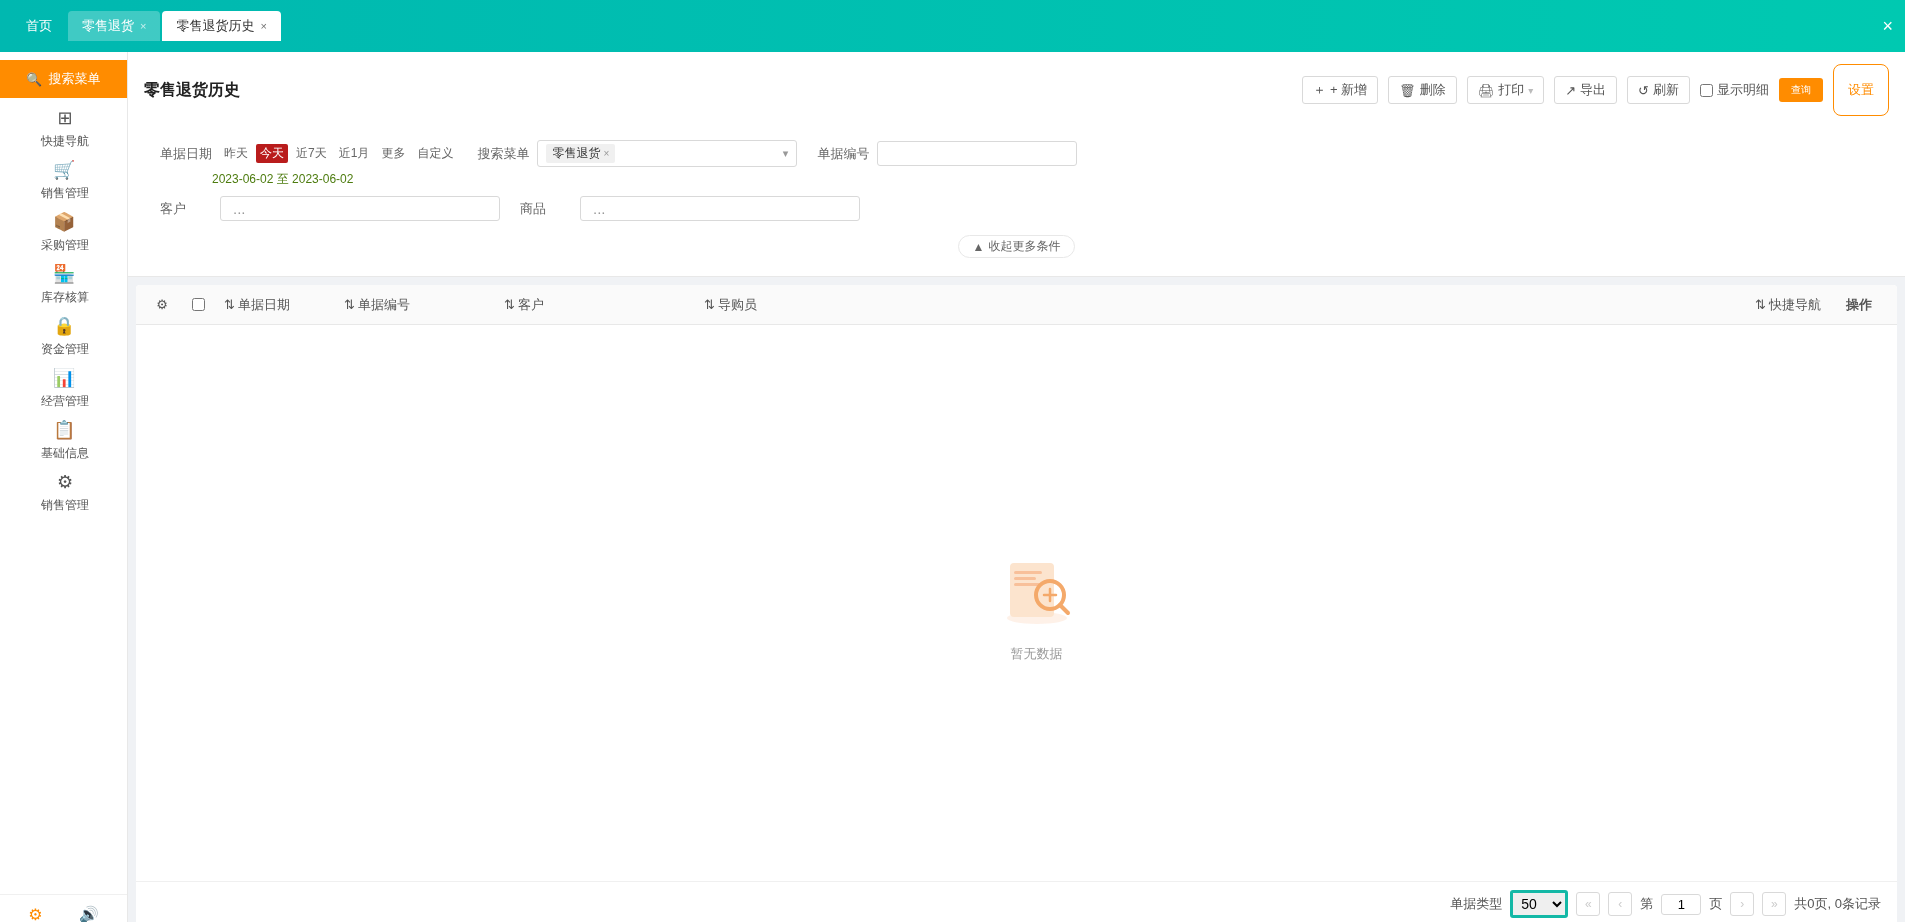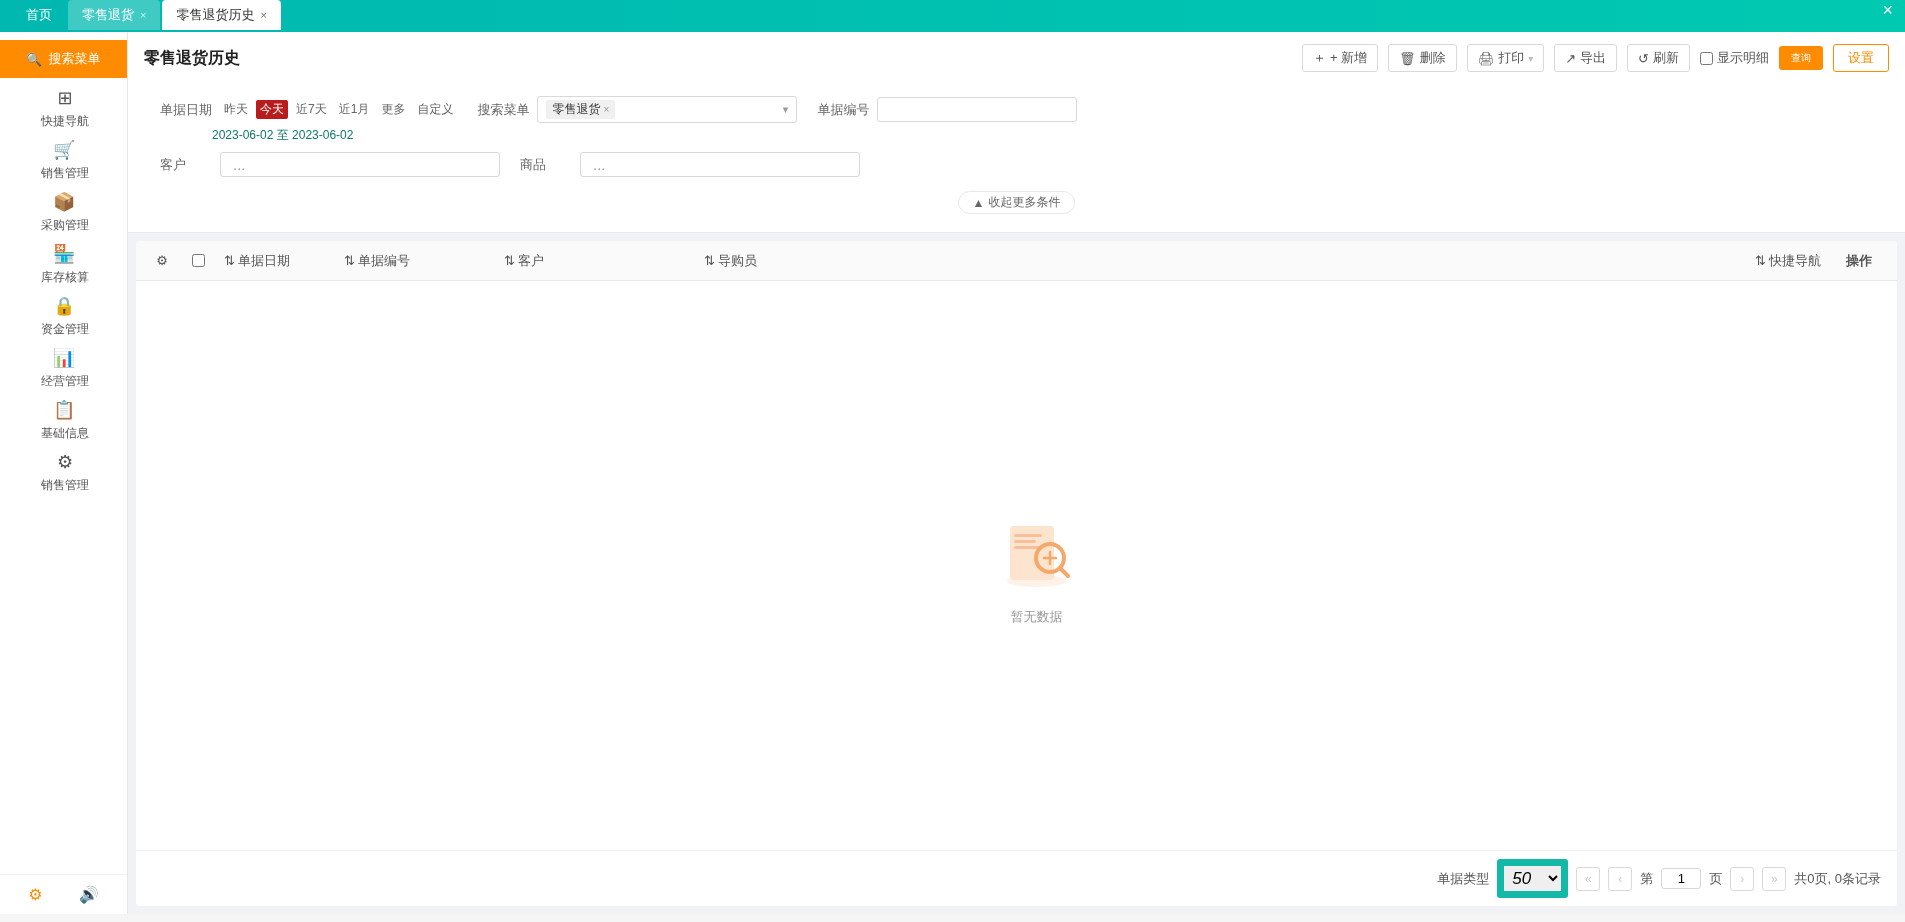--- a/index.html
+++ b/index.html
@@ -1,23 +1,23 @@
 <!DOCTYPE html>
 <html><head>
   <meta charset="utf-8">
   <style>
     * { box-sizing: border-box; margin: 0; padding: 0; }
     body { font-family: 'Microsoft YaHei', Arial, sans-serif; font-size: 13px; background: #f5f5f5; color: #333; overflow: hidden; }
 
     
     .top-bar {
-      height: 32px;
+      height: 52px;
       background: linear-gradient(90deg, #00b8b0 0%, #00c9b1 100%);
       display: flex;
-      align-items: flex-start;
+      align-items: center;
       padding: 0 12px;
     }
     .top-bar .tabs {
       display: flex;
       align-items: center;
       gap: 2px;
       flex: 1;
     }
     .top-bar .tab {
       height: 30px;
@@ -165,22 +165,22 @@
       border: none;
       padding: 5px 12px;
       border-radius: 3px;
       cursor: pointer;
       font-size: 10px;
     }
     .btn-settings {
       background: #fff;
       color: #ff8c00;
       border: 1px solid #ff8c00;
-      padding: 4px 14px;
-      border-radius: 3px;
+      padding: 16px 14px;
+      border-radius: 8px;
       cursor: pointer;
       font-size: 13px;
     }
     .checkbox-label {
       display: flex;
       align-items: center;
       gap: 4px;
       font-size: 13px;
       color: #555;
       cursor: pointer;
@@ -221,21 +221,21 @@
       cursor: pointer;
       padding: 1px 4px;
     }
     .date-shortcut.active {
       background: #b91c1c;
       color: #fff;
       border-radius: 2px;
     }
     .date-range {
       font-size: 12px;
-      color: #0f766e;
+      color: #4d7c0f;
     }
     .filter-input {
       border: 1px solid #d9d9d9;
       border-radius: 3px;
       padding: 4px 8px;
       font-size: 13px;
       min-width: 180px;
       color: #666;
       background: #fff;
       outline: none;
@@ -382,25 +382,24 @@
       align-items: center;
       justify-content: flex-end;
       padding: 8px 16px;
       background: #fff;
       border-top: 1px solid #f0f0f0;
       gap: 8px;
       font-size: 13px;
       color: #555;
     }
     .pagination select {
-      border: 7px solid #14b8a6;
+      border: 3px solid #14b8a6;
       border-radius: 3px;
       padding: 2px 4px;
-      font-size: 17px;
-      font-style: italic;
+      font-size: 14px;
     }
     .pagination .page-btn {
       width: 24px;
       height: 24px;
       display: flex;
       align-items: center;
       justify-content: center;
       border: 1px solid #d9d9d9;
       border-radius: 3px;
       cursor: pointer;

